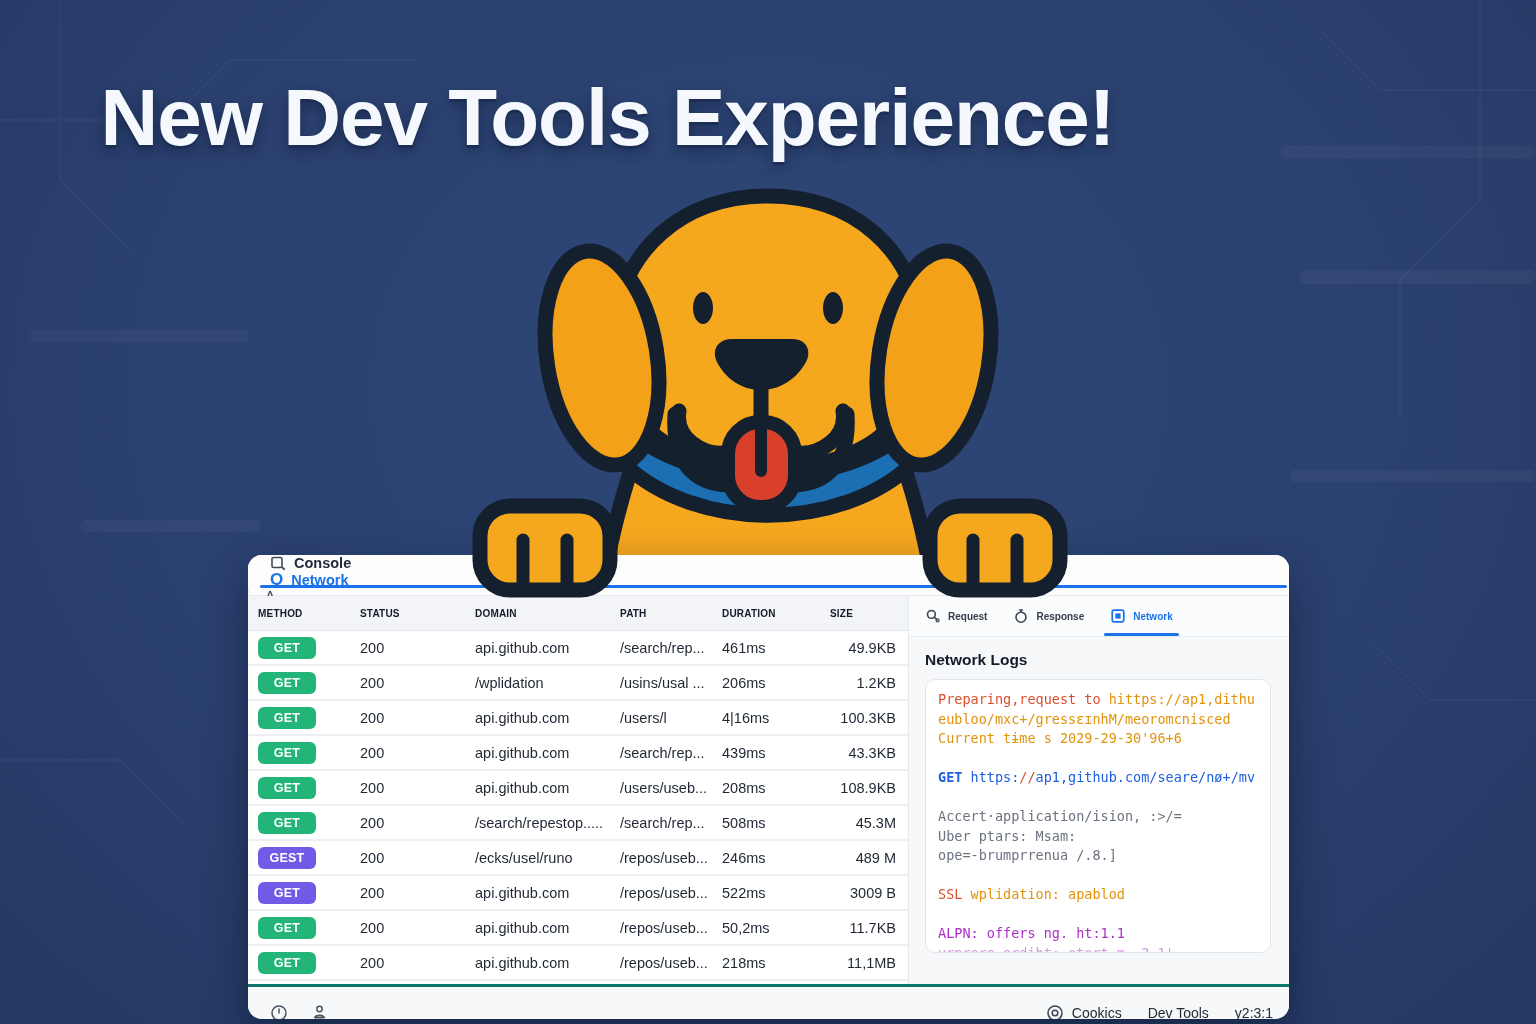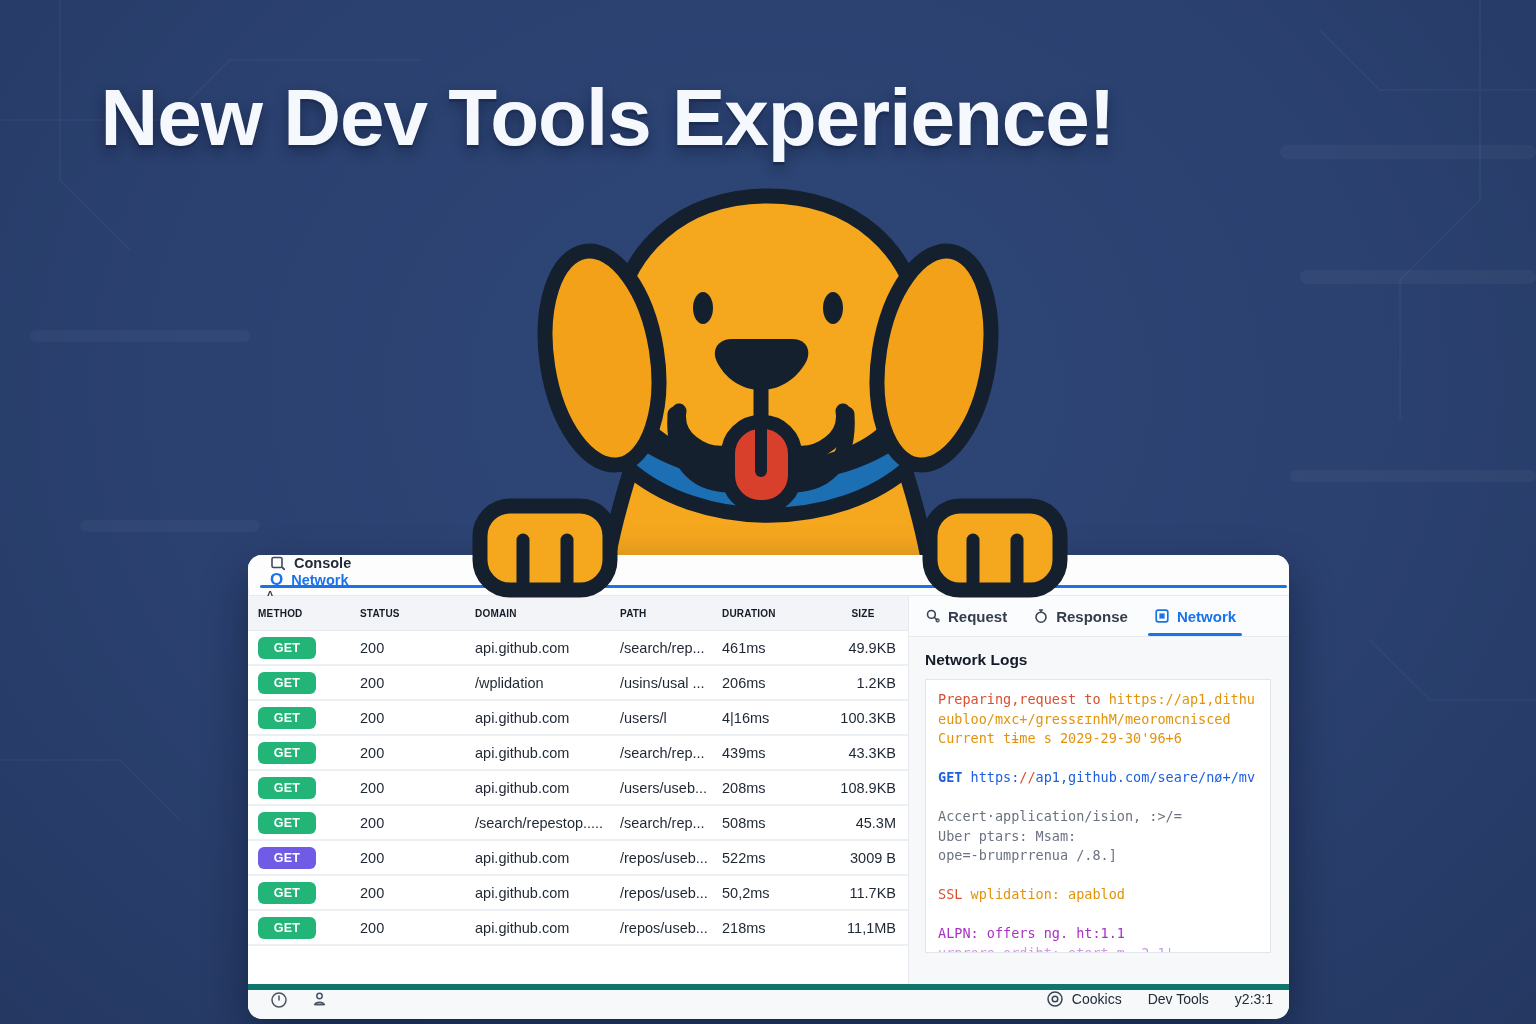--- a/index.html
+++ b/index.html
@@ -33,47 +33,47 @@
   .q-glyph{font-weight:800;font-size:17px;color:#1A73E8;line-height:1;}
   .tabbar-spacer{flex:1;}
   .winbtn{width:42px;display:flex;align-items:center;justify-content:center;font-size:14.5px;color:#2A3442;border-left:1px solid #EEF1F4;}
   .main{display:flex;height:388px;}
   .table-wrap{width:660px;border-right:1px solid #E7EAEE;background:#fff;}
   table{border-collapse:collapse;table-layout:fixed;width:660px;font-size:14.5px;}
   thead th{
     height:34px;background:#F2F4F7;text-align:left;font-size:10px;font-weight:700;color:#141C28;
     letter-spacing:.02em;padding:0 0 0 10px;border-bottom:1px solid #E4E7EC;
   }
-  thead th.size{text-align:center;padding:0 12px 0 0;}
+  thead th.size{text-align:left;padding:0 12px 0 0;}
   tbody td{height:33px;border-bottom:2px solid #EDF0F3;padding:0 4px 0 10px;white-space:nowrap;overflow:hidden;color:#1F2733;}
   tbody td.size{text-align:right;padding:0 12px 0 0;}
   .badge{display:inline-block;min-width:36px;text-align:center;padding:4px 11px;border-radius:6px;color:#fff;font-size:12.5px;font-weight:700;letter-spacing:.02em;}
   .badge.green{background:#23B478;}
   .badge.purple{background:#6F5BE5;}
   
   .details{flex:1;background:#F7F8FA;display:flex;flex-direction:column;min-width:0;}
   .details-header{height:38px;display:flex;align-items:center;gap:8px;padding:0 12px 0 16px;border-bottom:1px solid #E7EAEE;background:#FBFCFD;}
   .details-title{font-size:14.5px;font-weight:700;color:#141C28;white-space:nowrap;}
   .details-ts{font-size:13.5px;color:#2A3442;white-space:nowrap;overflow:hidden;flex:1;}
   .details-tabs{height:40px;display:flex;align-items:stretch;gap:26px;padding:0 16px;border-bottom:1px solid #E7EAEE;background:#FBFCFD;}
-  .dtab{display:flex;align-items:center;gap:7px;font-size:15px;font-weight:600;color:#333D4C;position:relative;}
+  .dtab{display:flex;align-items:center;gap:7px;font-size:10px;font-weight:600;color:#333D4C;position:relative;}
   .dtab.active{color:#1A73E8;}
   .dtab.active::after{content:"";position:absolute;left:-6px;right:-6px;bottom:0;height:3px;background:#1A73E8;border-radius:2px;}
   .details-body{padding:12px 18px 16px 16px;display:flex;flex-direction:column;min-height:0;}
   .section-title{font-size:15.5px;font-weight:700;color:#141C28;margin:2px 0 10px 0;}
   .logbox{
-    background:#fff;border:1px solid #E2E6EB;border-radius:0;
+    background:#fff;border:1px solid #E2E6EB;border-radius:10px;
     height:252px;overflow:hidden;padding:10px 12px;
     font-family:"DejaVu Sans Mono",monospace;font-size:13.5px;line-height:19.5px;white-space:pre;
   }
   .lg-red{color:#D94F2E;} .lg-orange{color:#E1930B;} .lg-blue{color:#1D5FE0;}
   .lg-gray{color:#6B7280;} .lg-purple{color:#AB2FC6;} .lg-purple-faded{color:#AB2FC6;opacity:.5;}
   .lg-bold{font-weight:700;}
   
-  .statusbar{height:35px;border-top:6px solid #0f766e;background:#F7F8FA;display:flex;align-items:flex-start;padding:0 16px;font-size:14px;color:#222B38;}
+  .statusbar{height:35px;border-top:3px solid #0f766e;background:#F7F8FA;display:flex;align-items:flex-end;padding:0 16px;font-size:14px;color:#222B38;}
   .status-left{display:flex;align-items:center;gap:22px;margin-left:6px;}
   .status-right{margin-left:auto;display:flex;align-items:center;gap:26px;}
   .status-item{display:flex;align-items:center;gap:8px;white-space:nowrap;}
   .ico{display:inline-flex;align-items:center;justify-content:center;}
 </style>
 </head>
 <body>
 
 <svg class="bg-decor" width="1536" height="1024" viewBox="0 0 1536 1024">
   <g stroke="#7E96C4" stroke-width="2" fill="none" opacity="0.07">
@@ -202,20 +202,28 @@
               <td>208ms</td>
               <td class="size">108.9KB</td>
             </tr>
             <tr>
               <td><span class="badge green">GET</span></td>
               <td>200</td>
               <td>/search/repestop.....</td>
               <td>/search/rep...</td>
               <td>508ms</td>
               <td class="size">45.3M</td>
+            </tr>
+            <tr>
+              <td><span class="badge purple">GEST</span></td>
+              <td>200</td>
+              <td>/ecks/usel/runo</td>
+              <td>/repos/useb...</td>
+              <td>246ms</td>
+              <td class="size">489 M</td>
             </tr>
             <tr>
               <td><span class="badge purple">GET</span></td>
               <td>200</td>
               <td>api.github.com</td>
               <td>/repos/useb...</td>
               <td>522ms</td>
               <td class="size">3009 B</td>
             </tr>
             <tr>

